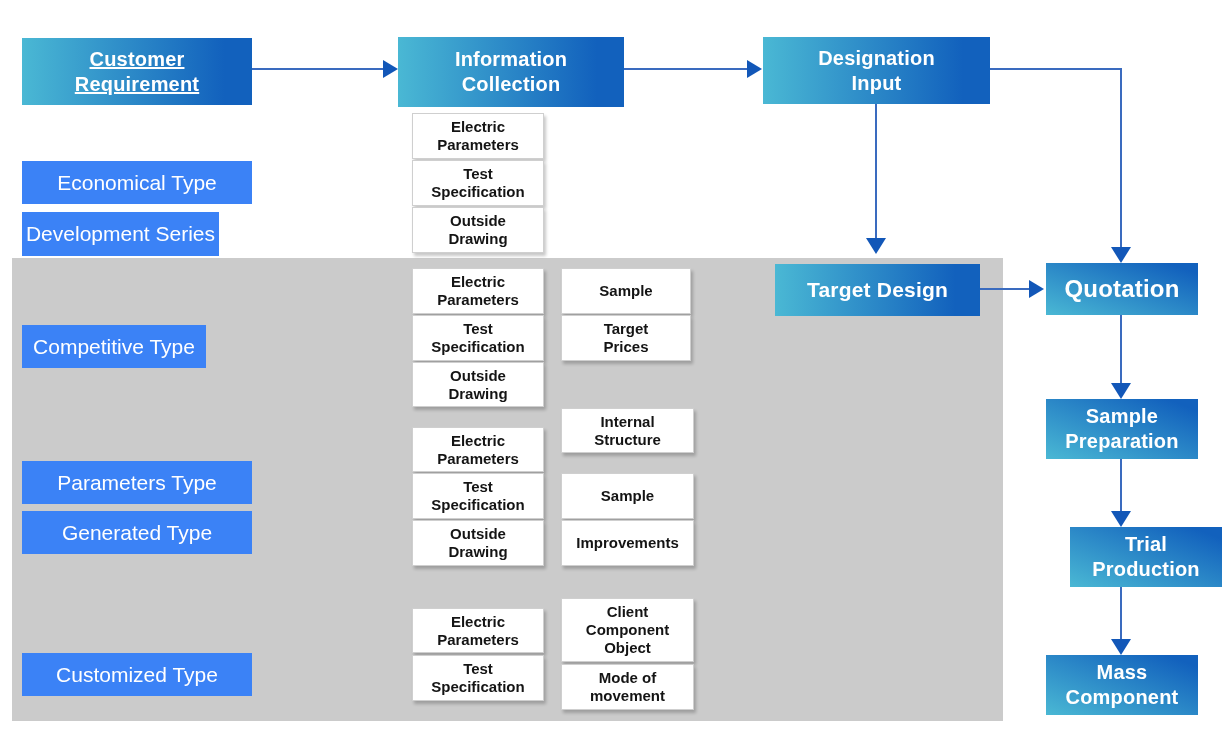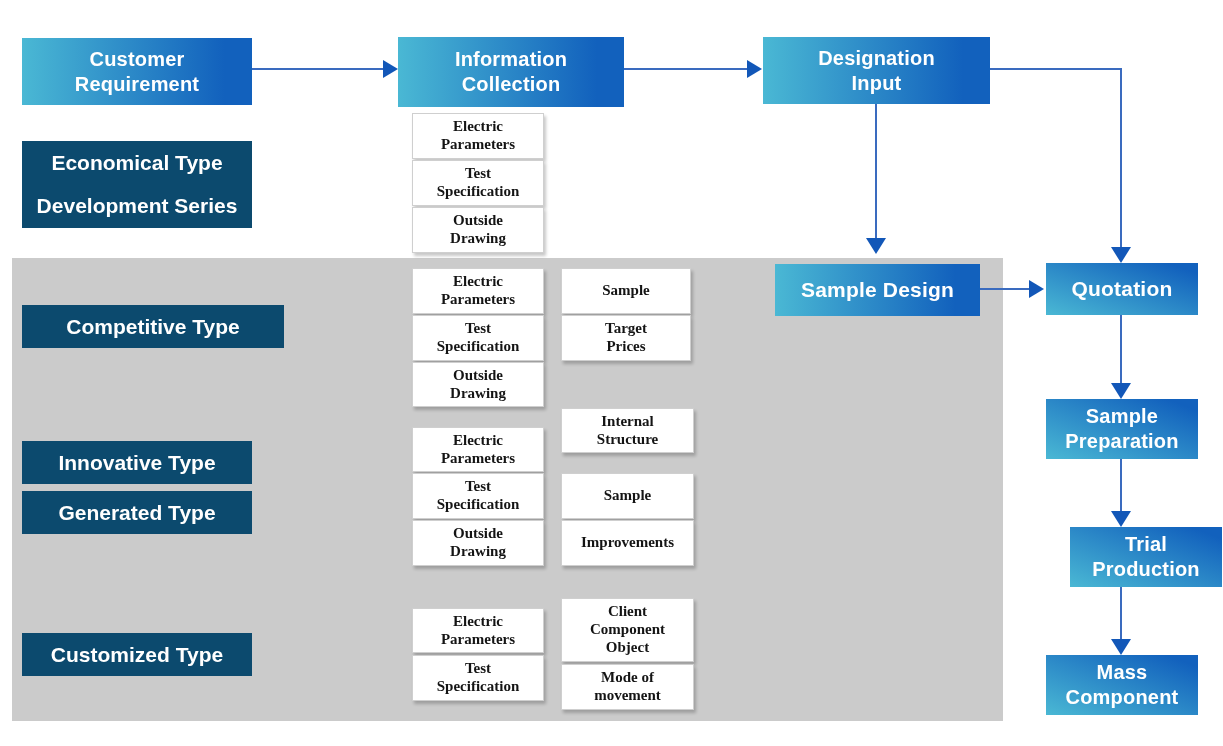--- a/index.html
+++ b/index.html
@@ -14,67 +14,67 @@
   .bluebox{
     background:linear-gradient(90deg,#4ab8d4 0%,#1261bd 88%);
     color:#ffffff;font-weight:bold;font-size:20px;line-height:1.25;
     display:flex;align-items:center;justify-content:center;text-align:center;
     white-space:pre-line;letter-spacing:.2px;
   }
   .bluebox.diag{background:linear-gradient(to top right,#4ab8d4 0%,#1261bd 90%);}
 
   
   .graylabel{
-    background:#0c4a6e;color:#ffffff;font-weight:bold;font-size:21px;
+    background:#3b82f6;color:#ffffff;font-weight:normal;font-size:21px;
     display:flex;align-items:center;justify-content:center;text-align:center;
     white-space:nowrap;
+    margin-top:20px;
   }
 
   
   .whitebox{
     background:#ffffff;border:1px solid #cfcfcf;
     box-shadow:2px 3px 3px rgba(0,0,0,0.22);
     color:#141414;font-weight:bold;font-size:15px;line-height:1.18;
     display:flex;align-items:center;justify-content:center;text-align:center;
     white-space:pre-line;
-    font-family:Liberation Serif, serif;
   }
 
   
   .hline{height:2px;background:#3a6bbf;}
   .vline{width:2px;background:#3a6bbf;}
   .arr-right{width:0;height:0;border-top:9px solid transparent;
     border-bottom:9px solid transparent;border-left:15px solid #1257b8;}
   .arr-down{width:0;height:0;border-left:10px solid transparent;
     border-right:10px solid transparent;border-top:16px solid #1257b8;}
 </style>
 </head>
 <body>
 
 <div class="abs panel" style="left:12px;top:258px;width:991px;height:463px;"></div>
 
-<div class="abs bluebox" style="left:22px;top:38px;width:230px;height:67px;">Customer
+<div class="abs bluebox" style="left:22px;top:38px;width:230px;height:67px;text-decoration:underline;">Customer
 Requirement</div>
 <div class="abs bluebox" style="left:398px;top:37px;width:226px;height:70px;">Information
 Collection</div>
 <div class="abs bluebox" style="left:763px;top:37px;width:227px;height:67px;">Designation
 Input</div>
-<div class="abs bluebox" style="left:775px;top:264px;width:205px;height:52px;font-size:21px;">Sample Design</div>
-<div class="abs bluebox diag" style="left:1046px;top:263px;width:152px;height:52px;font-size:21px;">Quotation</div>
+<div class="abs bluebox" style="left:775px;top:264px;width:205px;height:52px;font-size:21px;">Target Design</div>
+<div class="abs bluebox diag" style="left:1046px;top:263px;width:152px;height:52px;font-size:24px;">Quotation</div>
 <div class="abs bluebox diag" style="left:1046px;top:399px;width:152px;height:60px;">Sample
 Preparation</div>
 <div class="abs bluebox diag" style="left:1046px;top:527px;width:152px;height:60px;margin-left:24px;">Trial
 Production</div>
 <div class="abs bluebox diag" style="left:1046px;top:655px;width:152px;height:60px;">Mass
 Component</div>
 
 <div class="abs graylabel" style="left:22px;top:141px;width:230px;height:43px;">Economical Type</div>
-<div class="abs graylabel" style="left:22px;top:184px;width:230px;height:44px;">Development Series</div>
-<div class="abs graylabel" style="left:22px;top:305px;width:262px;height:43px;">Competitive Type</div>
-<div class="abs graylabel" style="left:22px;top:441px;width:230px;height:43px;">Innovative Type</div>
+<div class="abs graylabel" style="left:22px;top:192px;width:197px;height:44px;">Development Series</div>
+<div class="abs graylabel" style="left:22px;top:305px;width:184px;height:43px;">Competitive Type</div>
+<div class="abs graylabel" style="left:22px;top:441px;width:230px;height:43px;">Parameters Type</div>
 <div class="abs graylabel" style="left:22px;top:491px;width:230px;height:43px;">Generated Type</div>
 <div class="abs graylabel" style="left:22px;top:633px;width:230px;height:43px;">Customized Type</div>
 
 <div class="abs whitebox" style="left:412px;top:113px;width:132px;height:46px;">Electric
 Parameters</div>
 <div class="abs whitebox" style="left:412px;top:160px;width:132px;height:46px;">Test
 Specification</div>
 <div class="abs whitebox" style="left:412px;top:207px;width:132px;height:46px;">Outside
 Drawing</div>
 

